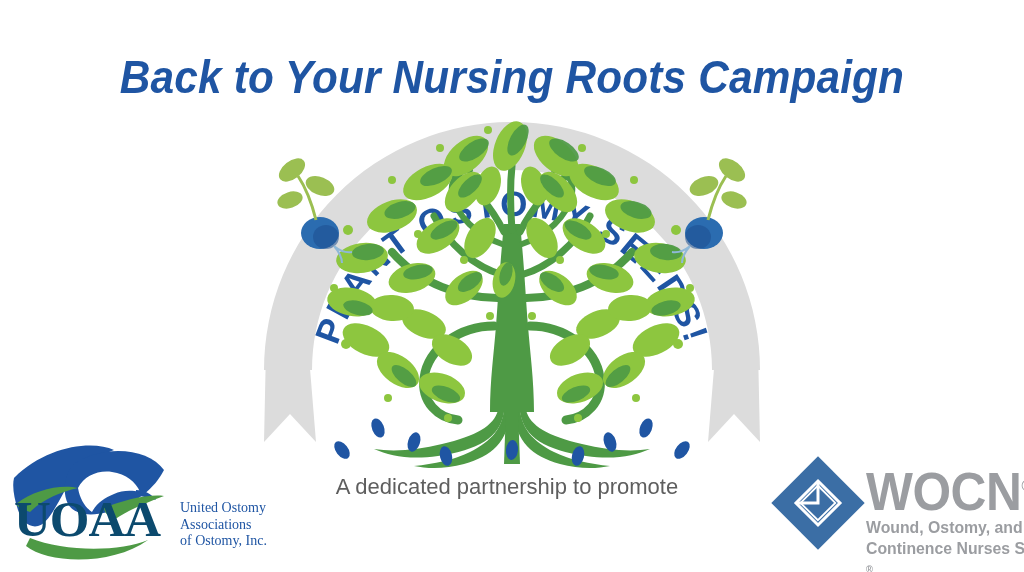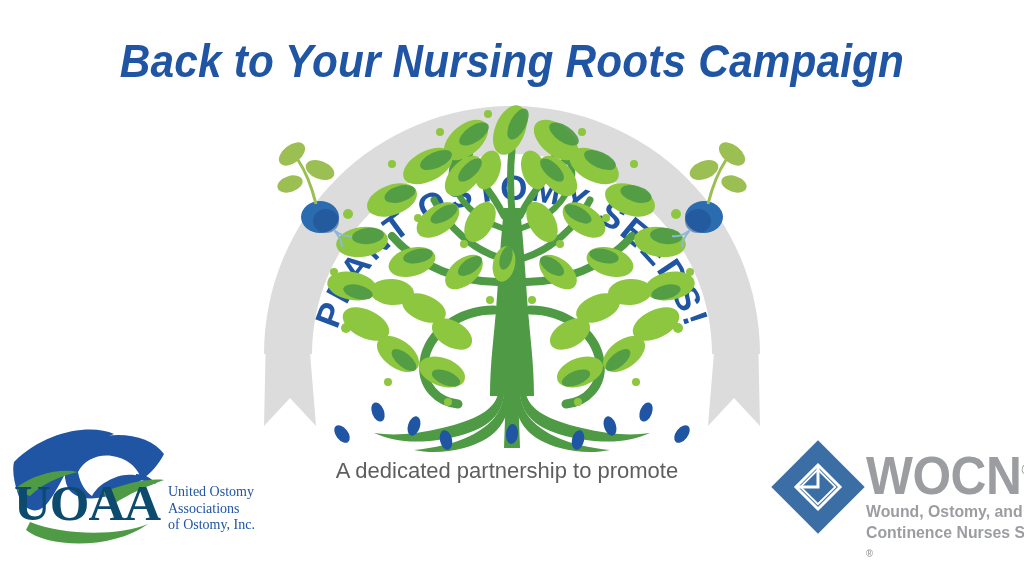--- a/index.html
+++ b/index.html
@@ -12,21 +12,21 @@
     width: 1024px;
     height: 572px;
     position: relative;
     overflow: hidden;
     font-family: "Liberation Sans", sans-serif;
     -webkit-font-smoothing: antialiased;
   }
 
   #stage {
     position: absolute;
-    left: 0; top: 0;
+    left: 0; top: 16px;
     width: 1024px;
     height: 452px;
     background: #ffffff;
   }
 
   
   .headline {
     position: absolute;
     left: 0;
     top: 33px;
@@ -114,21 +114,21 @@
     position: absolute;
     left: 160px;
     top: 60px;
     width: 100px;
     font-family: "Liberation Serif", serif;
     font-size: 14px;
     line-height: 16.5px;
     color: #1f55a3;
     white-space: nowrap;
   }
-  .uoaa-sub span { display: block; }
+  .uoaa-sub span { display: block; margin-left: 12px; }
 
   
   .wocn {
     position: absolute;
     left: 772px;
     top: 437px;
     width: 248px;
     height: 112px;
   }
   .wocn-mark {

